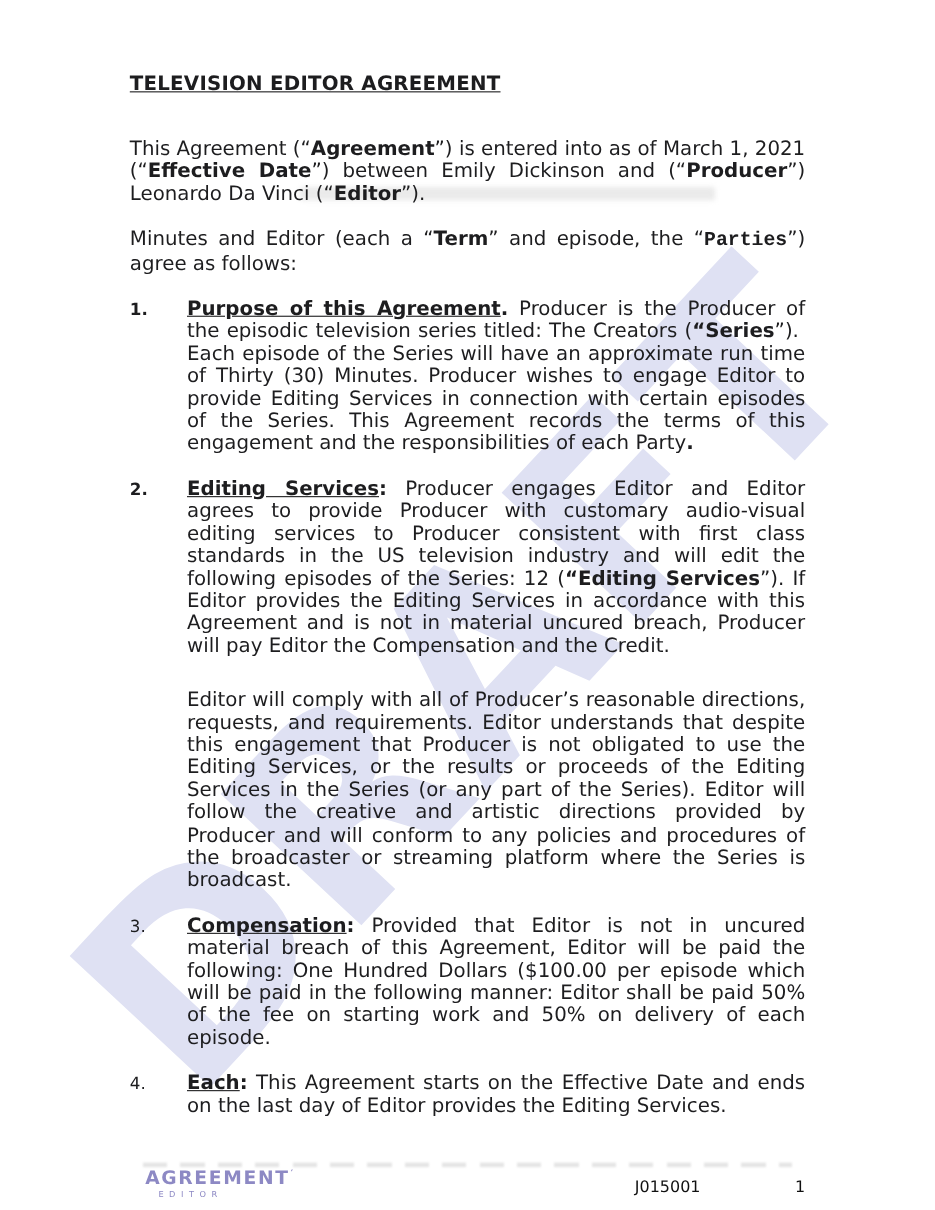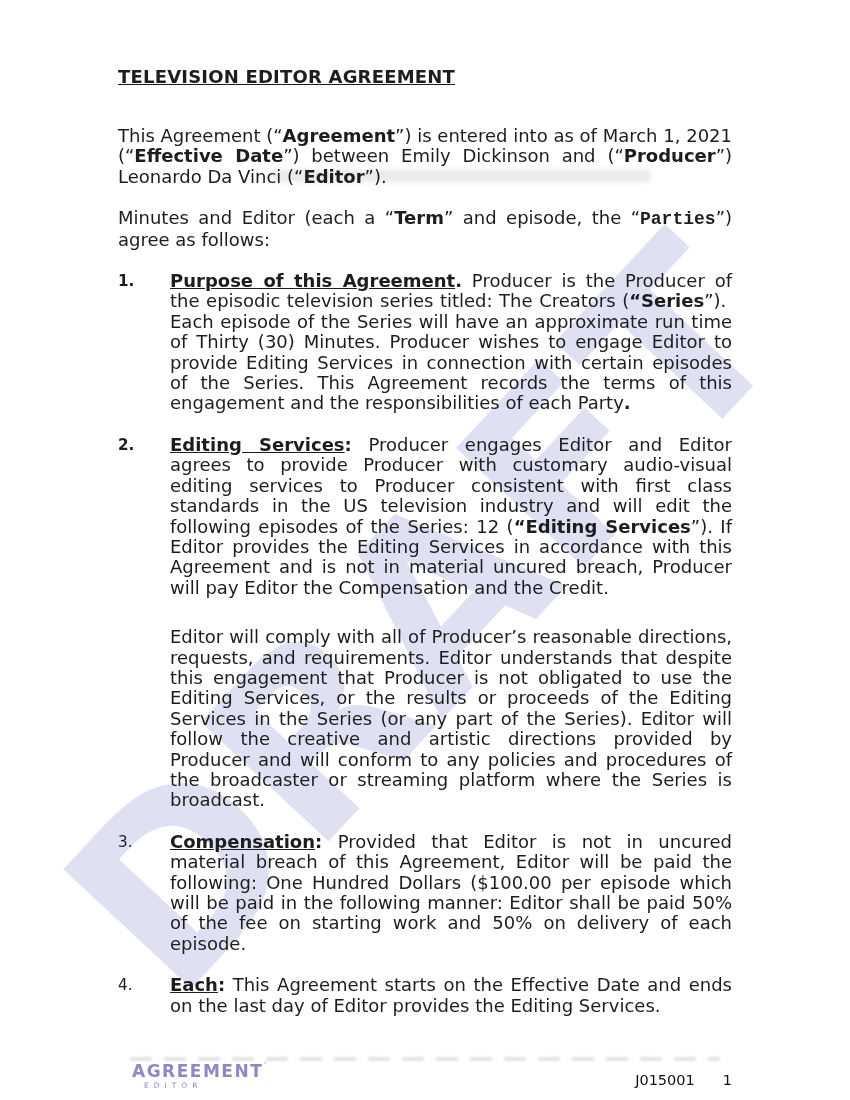--- a/index.html
+++ b/index.html
@@ -51,21 +51,21 @@
 
   
   .footer {
     position:absolute; left:118px; right:118px; top:997px; z-index:1;
     display:flex; justify-content:space-between; align-items:flex-start;
   }
   .brand { margin-left:14px; color:#8d89c4; }
   .brand-name { font-size:17px; font-weight:bold; letter-spacing:1.5px; line-height:1; }
   .brand-mark { font-size:8px; vertical-align:top; margin-left:1px; }
   .brand-sub { font-size:7.5px; letter-spacing:5px; margin-top:2px; padding-left:12px; line-height:1; }
-  .footer-right { display:flex; gap:28px; font-size:14.5px; padding-top:9px; color:#111; }
+  .footer-right { display:flex; gap:86px; font-size:14.5px; padding-top:9px; color:#111; }
 </style>
 </head>
 <body>
 
 <div class="page">
 
   <div class="watermark">DRAFT</div>
   <div class="artifact artifact-title"></div>
   <div class="artifact artifact-footer"></div>
 

